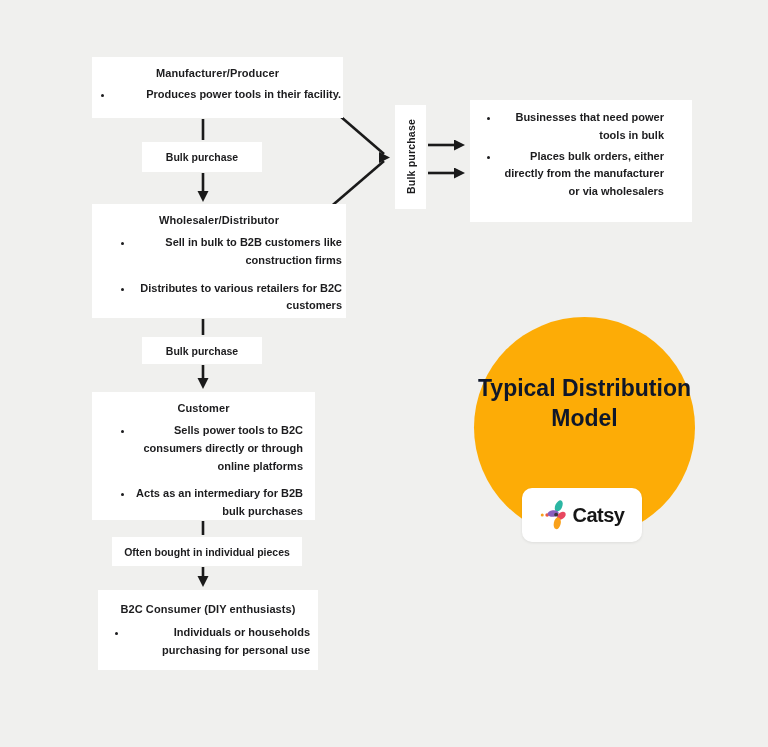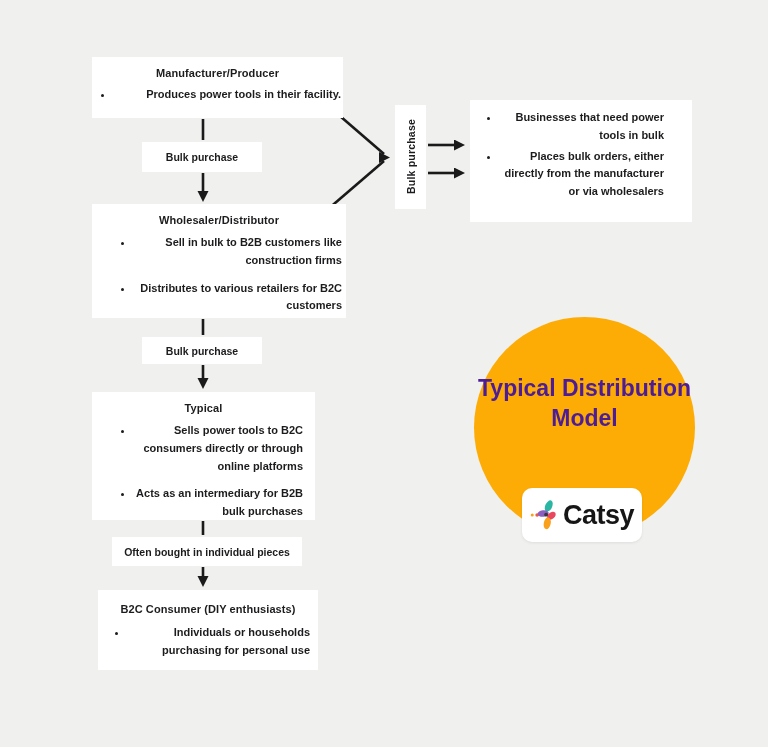--- a/index.html
+++ b/index.html
@@ -62,34 +62,34 @@
     border-radius:50%;
     background:#FDAC06;
   }
   .badge-title {
     position:absolute;
     left:0; top:56px; width:100%;
     text-align:center;
     font-size:23px;
     font-weight:bold;
     line-height:1.32;
-    color:#4c1d95;
+    color:#0f172a;
   }
   .logo-card {
     position:absolute;
     left:522px; top:488px;
     width:120px; height:54px;
     background:#FFFFFF;
     border-radius:10px;
     box-shadow:0 1px 3px rgba(0,0,0,.08);
     display:flex; align-items:center; justify-content:center;
     gap:3px;
   }
   .logo-text {
-    font-size:27px;
+    font-size:20px;
     font-weight:bold;
     letter-spacing:-0.5px;
     color:#161616;
   }
 </style>
 </head>
 <body>
 
 <div class="canvas">
 
@@ -139,21 +139,21 @@
       <li>Sell in bulk to B2B customers like construction firms</li>
       <li>Distributes to various retailers for B2C customers</li>
     </ul>
   </div>
 
   <div class="edge-label" style="left:142px; top:337px; width:120px; height:27px;">
     <span>Bulk purchase</span>
   </div>
 
   <div class="node" style="left:92px; top:392px; width:223px; height:128px;">
-    <div class="node-title">Typical</div>
+    <div class="node-title">Customer</div>
     <ul class="bullets" style="padding-left:42px; padding-right:12px;">
       <li>Sells power tools to B2C consumers directly or through online platforms</li>
       <li>Acts as an intermediary for B2B bulk purchases</li>
     </ul>
   </div>
 
   <div class="edge-label" style="left:112px; top:537px; width:190px; height:29px;">
     <span>Often bought in individual pieces</span>
   </div>
 

